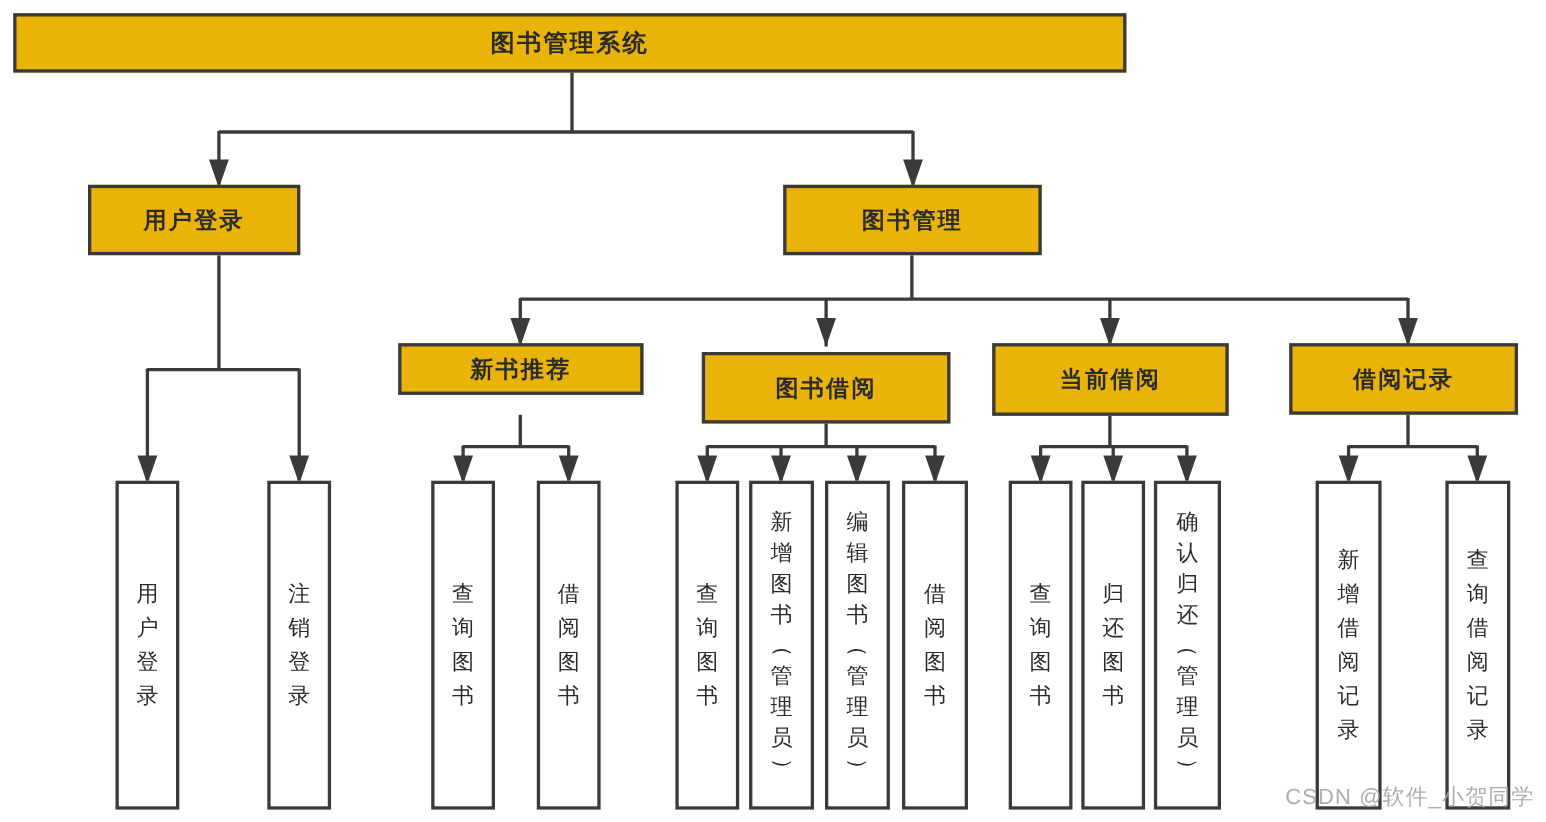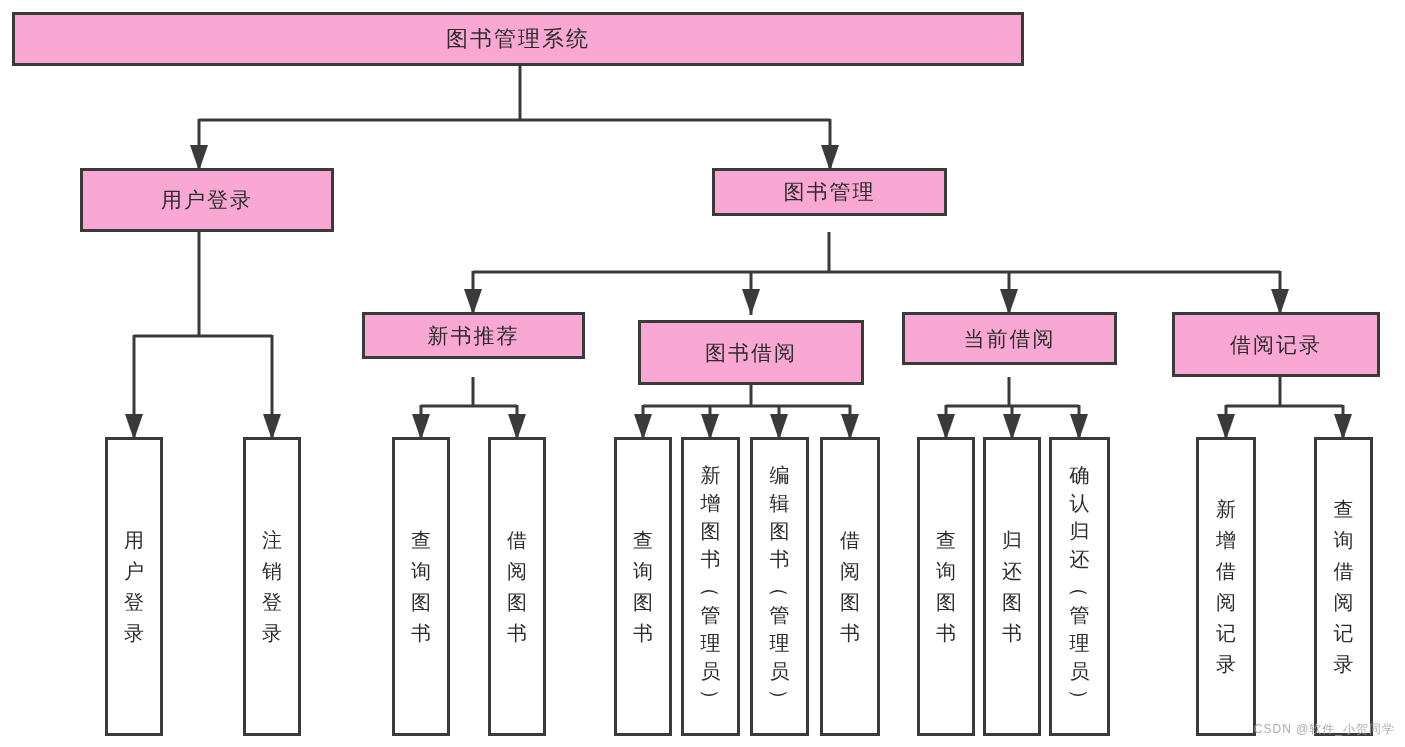--- a/index.html
+++ b/index.html
@@ -18,29 +18,30 @@
   .connectors {
     position: absolute;
     left: 0; top: 0;
     width: 1405px; height: 747px;
     z-index: 0;
   }
   
   .hbox {
     position: absolute;
     box-sizing: border-box;
-    background: #f9a8d4;
+    background: #eab308;
     border: 3px solid #3a3a3a;
     display: flex;
     align-items: center;
     justify-content: center;
     font-size: 21px;
     letter-spacing: 2px;
     color: #2b2b2b;
     z-index: 1;
+    font-weight: bold;
   }
   .hbox.root { font-size: 22px; }
   
   .leaf {
     position: absolute;
     top: 437px;
     height: 299px;
     box-sizing: border-box;
     background: #ffffff;
     border: 3px solid #3a3a3a;
@@ -59,21 +60,21 @@
     height: 20px;
     line-height: 20px;
     font-size: 20px;
     text-align: center;
   }
   .leaf .paren { transform: rotate(90deg); }
   .watermark {
     position: absolute;
     right: 10px;
     bottom: 9px;
-    font-size: 12px;
+    font-size: 20px;
     letter-spacing: 1px;
     color: rgba(164, 164, 164, 0.9);
     z-index: 5;
     white-space: nowrap;
   }
 </style>
 </head>
 <body>
 
 <div class="stage">
@@ -116,26 +117,26 @@
       <polygon points="937,414 955,414 946,440"></polygon>
       <polygon points="1003,414 1021,414 1012,440"></polygon>
       <polygon points="1070,414 1088,414 1079,440"></polygon>
       <polygon points="1217,414 1235,414 1226,440"></polygon>
       <polygon points="1334,414 1352,414 1343,440"></polygon>
     </g>
   </svg>
 
   <div class="hbox root" style="left:12px; top:12px; width:1012px; height:54px;">图书管理系统</div>
 
-  <div class="hbox" style="left:80px; top:168px; width:254px; height:64px;">用户登录</div>
-  <div class="hbox" style="left:712px; top:168px; width:235px; height:48px;">图书管理</div>
+  <div class="hbox" style="left:80px; top:168px; width:193px; height:64px;">用户登录</div>
+  <div class="hbox" style="left:712px; top:168px; width:235px; height:64px;">图书管理</div>
 
   <div class="hbox" style="left:362px; top:312px; width:223px; height:47px;">新书推荐</div>
   <div class="hbox" style="left:638px; top:296px; width:226px; height:65px;margin-top:24px;">图书借阅</div>
-  <div class="hbox" style="left:902px; top:312px; width:215px; height:53px;">当前借阅</div>
+  <div class="hbox" style="left:902px; top:312px; width:215px; height:66px;">当前借阅</div>
   <div class="hbox" style="left:1172px; top:312px; width:208px; height:65px;">借阅记录</div>
 
   <div class="leaf short vtext" style="left:105px; width:58px;">
       <span class="ch">用</span>
       <span class="ch">户</span>
       <span class="ch">登</span>
       <span class="ch">录</span>
     </div>
   <div class="leaf short vtext" style="left:243px; width:58px;">
       <span class="ch">注</span>

